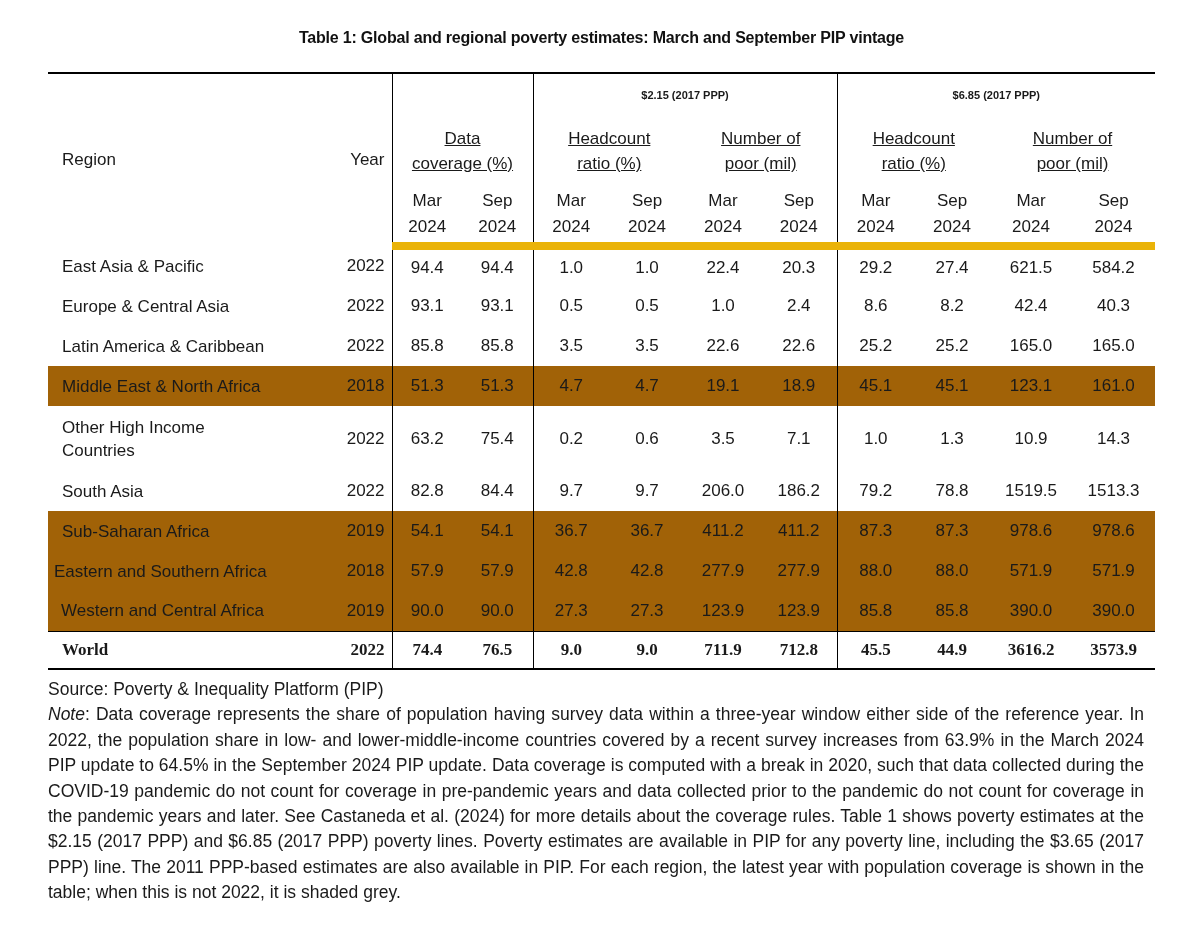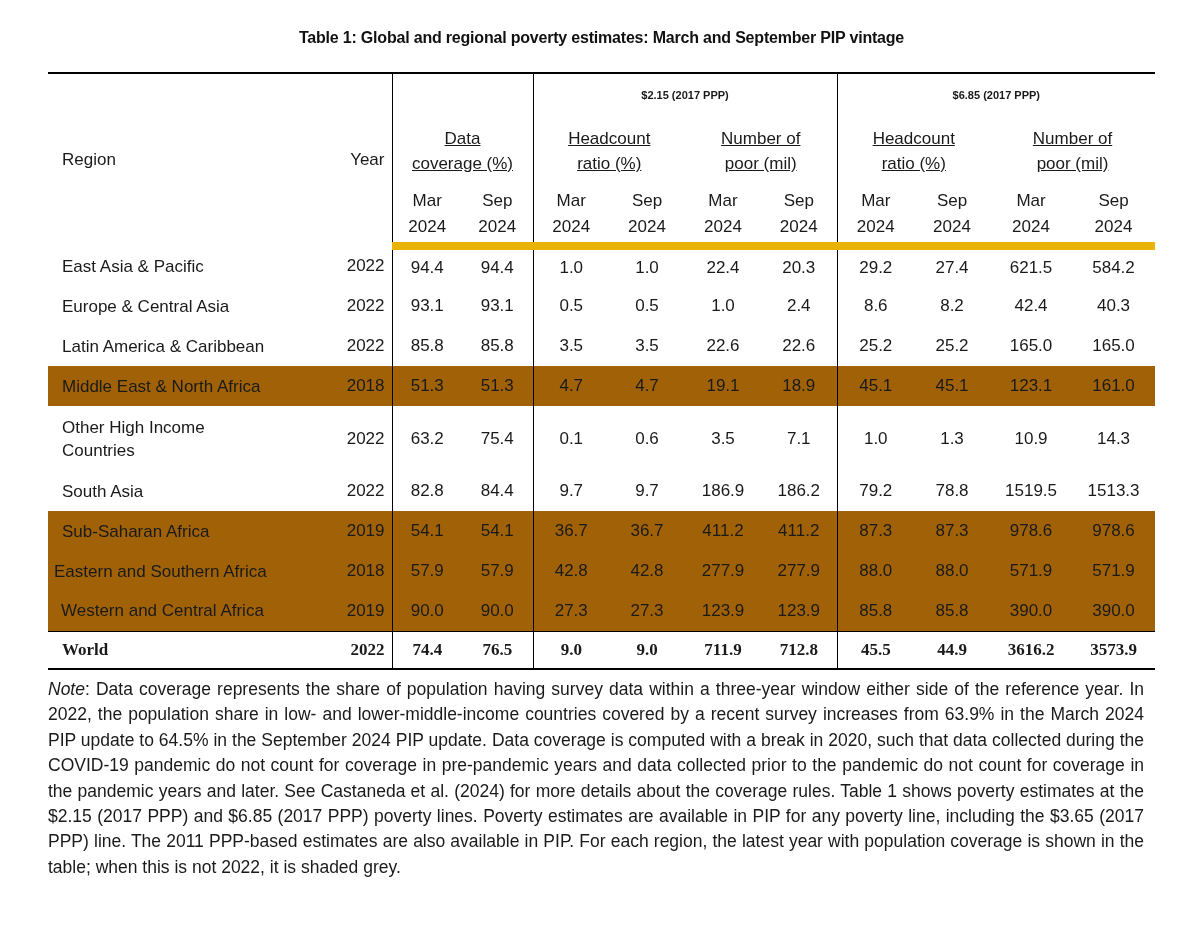--- a/index.html
+++ b/index.html
@@ -175,37 +175,37 @@
         <td class="num">45.1</td>
         <td class="num">123.1</td>
         <td class="num">161.0</td>
       </tr>
       <tr class="row-tall">
         <td class="region">Other High Income
 Countries</td>
         <td class="year">2022</td>
         <td class="num vl">63.2</td>
         <td class="num">75.4</td>
-        <td class="num vl">0.1</td>
+        <td class="num vl">0.2</td>
         <td class="num">0.6</td>
         <td class="num">3.5</td>
         <td class="num">7.1</td>
         <td class="num vl">1.0</td>
         <td class="num">1.3</td>
         <td class="num">10.9</td>
         <td class="num">14.3</td>
       </tr>
       <tr>
         <td class="region">South Asia</td>
         <td class="year">2022</td>
         <td class="num vl">82.8</td>
         <td class="num">84.4</td>
         <td class="num vl">9.7</td>
         <td class="num">9.7</td>
-        <td class="num">186.9</td>
+        <td class="num">206.0</td>
         <td class="num">186.2</td>
         <td class="num vl">79.2</td>
         <td class="num">78.8</td>
         <td class="num">1519.5</td>
         <td class="num">1513.3</td>
       </tr>
       <tr class="shaded">
         <td class="region">Sub-Saharan Africa</td>
         <td class="year">2019</td>
         <td class="num vl">54.1</td>
@@ -258,15 +258,16 @@
         <td class="num">712.8</td>
         <td class="num vl">45.5</td>
         <td class="num">44.9</td>
         <td class="num">3616.2</td>
         <td class="num">3573.9</td>
       </tr>
     </tbody>
   </table>
 
   <div class="notes">
+    <p class="source">Source: Poverty &amp; Inequality Platform (PIP)</p>
     <p class="note"><i>Note</i><span>: Data coverage represents the share of population having survey data within a three-year window either side of the reference year. In 2022, the population share in low- and lower-middle-income countries covered by a recent survey increases from 63.9% in the March 2024 PIP update to 64.5% in the September 2024 PIP update. Data coverage is computed with a break in 2020, such that data collected during the COVID-19 pandemic do not count for coverage in pre-pandemic years and data collected prior to the pandemic do not count for coverage in the pandemic years and later. See Castaneda et al. (2024) for more details about the coverage rules. Table 1 shows poverty estimates at the $2.15 (2017 PPP) and $6.85 (2017 PPP) poverty lines. Poverty estimates are available in PIP for any poverty line, including the $3.65 (2017 PPP) line. The 2011 PPP-based estimates are also available in PIP. For each region, the latest year with population coverage is shown in the table; when this is not 2022, it is shaded grey.</span></p>
   </div>
 </div>
 
 </body></html>

